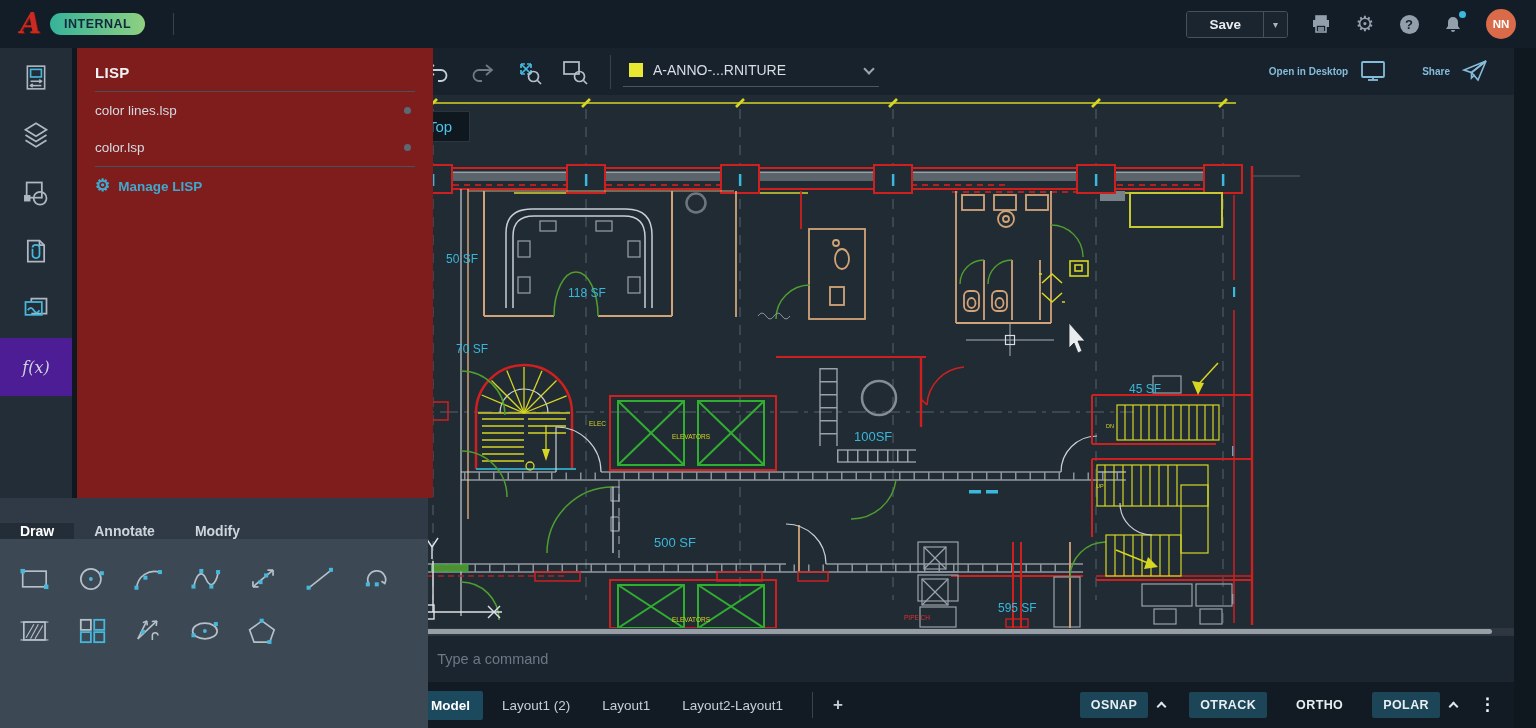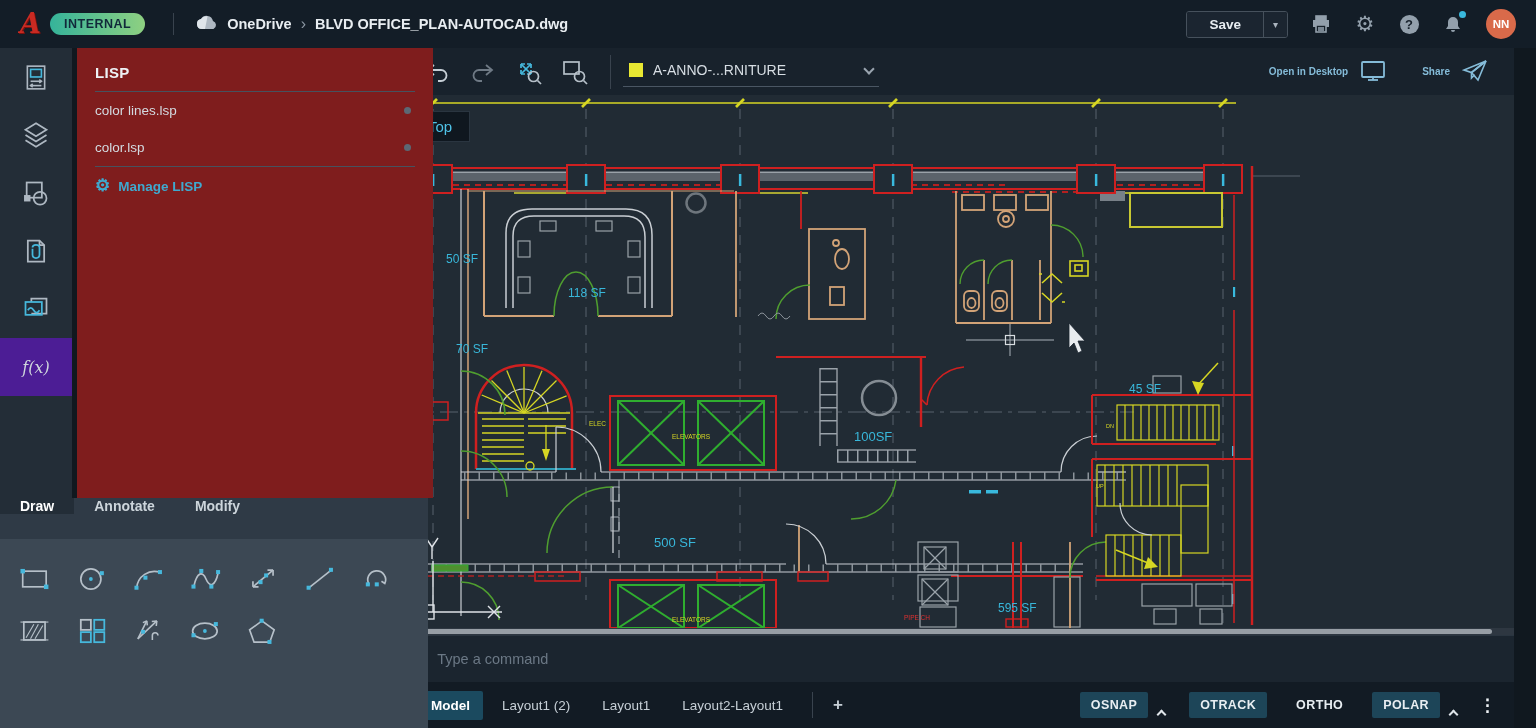--- a/index.html
+++ b/index.html
@@ -42,21 +42,21 @@
   .panel h1 { font-size:15px; color:#eef2f5; padding:16px 18px 10px 18px; letter-spacing:.3px; }
   .p-div { height:1px; background:#46525e; margin:0 18px; }
   .lisp-row { display:flex; align-items:center; justify-content:space-between;
     padding:11px 22px 11px 18px; font-size:13.5px; color:#d3dae0; }
   .lisp-dot { width:7px; height:7px; border-radius:50%; background:#5c6874; }
   .manage { display:flex; align-items:center; gap:8px; padding:11px 18px; color:#3fa9cf; font-weight:bold; font-size:13.5px; }
   .manage .g { font-size:17px; line-height:16px; }
 
   
   .toolpanel { position:absolute; left:0; top:498px; width:428px; height:230px; background:#3c4854; z-index:20; }
-  .tp-tabs { display:flex; height:41px; background:#2f3a46; align-items:flex-start; }
+  .tp-tabs { display:flex; height:41px; background:#2f3a46; align-items:flex-end; }
   .tp-tab { padding:0 20px; display:flex; align-items:center; font-size:14px; font-weight:bold; color:#cdd5db; }
   .tp-tab.active { background:#232d37; color:#fff; }
   .tool-grid { padding:14px 6px 0 6px; display:flex; flex-wrap:wrap; }
   .tool { width:57px; height:52px; display:flex; align-items:center; justify-content:center; }
 
   
   .canvas-col { position:absolute; left:406px; top:48px; width:1108px; height:680px; }
   .canvas-toolbar { height:47px; background:#18222c; display:flex; align-items:center; }
   .ct-icon { width:30px; height:28px; margin-left:16px; display:flex; align-items:center; justify-content:center; }
   .ct-div { width:1px; height:34px; background:#39434e; margin:0 12px 0 20px; }
@@ -77,48 +77,37 @@
 
   .cmdbar { height:47px; background:#1b252f; border-top:1px solid #2a3540; display:flex; align-items:center; padding-left:14px; gap:9px; }
   .cmd-prompt { color:#3ba7cc; font-weight:bold; font-size:14px; }
   .cmd-ph { color:#6b7885; font-size:14.5px; }
 
   .tabbar { height:46px; background:#121b24; display:flex; align-items:center; padding-left:12px; }
   .ltab { padding:7px 13px; margin-right:6px; font-size:13.5px; color:#c6cfd6; border-radius:2px; }
   .ltab.active { background:#1b4a5f; color:#fff; font-weight:bold; }
   .ltab-div { width:1px; height:26px; background:#39434e; margin:0 10px; }
   .plus { color:#c6cfd6; font-size:17px; font-weight:bold; padding:0 10px; }
-  .tb-right { margin-left:auto; display:flex; align-items:flex-end; gap:10px; padding-right:14px; }
+  .tb-right { margin-left:auto; display:flex; align-items:center; gap:10px; padding-right:14px; }
   .toggle { padding:6px 11px; font-size:12.5px; font-weight:bold; color:#e8eef2; border-radius:2px; letter-spacing:.4px; }
   .toggle.on { background:#1d4558; }
   .chev-up { width:7px; height:7px; border-left:2px solid #dfe5ea; border-top:2px solid #dfe5ea;
     transform:rotate(45deg); margin:3px 4px 0 0; }
   .kebab { color:#eef2f5; font-size:17px; font-weight:bold; padding:0 4px 2px 8px; letter-spacing:0; }
 
   svg text { font-family:"Liberation Sans", sans-serif; }
   .ibeam { font-family:"DejaVu Serif",serif; font-weight:bold; }
 </style>
 </head>
 <body>
 
 <div class="topbar">
   <div class="logo-a">A</div>
   <div class="pill">INTERNAL</div>
   <div class="tb-div"></div>
-  <div class="crumb">
-    <span>
-      <svg width="22" height="15" viewBox="0 0 22 15">
-          <path d="M6 14 a5 5 0 0 1 -1-9.9 A6.5 6.5 0 0 1 17 6 a4.3 4.3 0 0 1 0.5 8 Z" fill="#aeb8c2"></path>
-          <path d="M6 14 a5 5 0 0 1 -1-9.9 A6.5 6.5 0 0 1 11.5 1.5 L9 14Z" fill="#dfe5ea"></path>
-        </svg>
-    </span>
-    <span>OneDrive</span>
-    <span class="sep">›</span>
-    <span>BLVD OFFICE_PLAN-AUTOCAD.dwg</span>
-  </div>
   <div class="top-right">
     <div class="save-split">
       <div class="save-btn">Save</div>
       <div class="save-caret">▾</div>
     </div>
     <div class="tb-icon">
       <svg width="20" height="20" viewBox="0 0 20 20" fill="none" stroke="#93a0ac" stroke-width="1.6">
         <rect x="5" y="2" width="10" height="4" fill="#93a0ac"></rect>
           <rect x="2" y="6" width="16" height="7" fill="#93a0ac" stroke="none"></rect>
           <rect x="5" y="11" width="10" height="7" fill="#18222c" stroke="#93a0ac"></rect>

